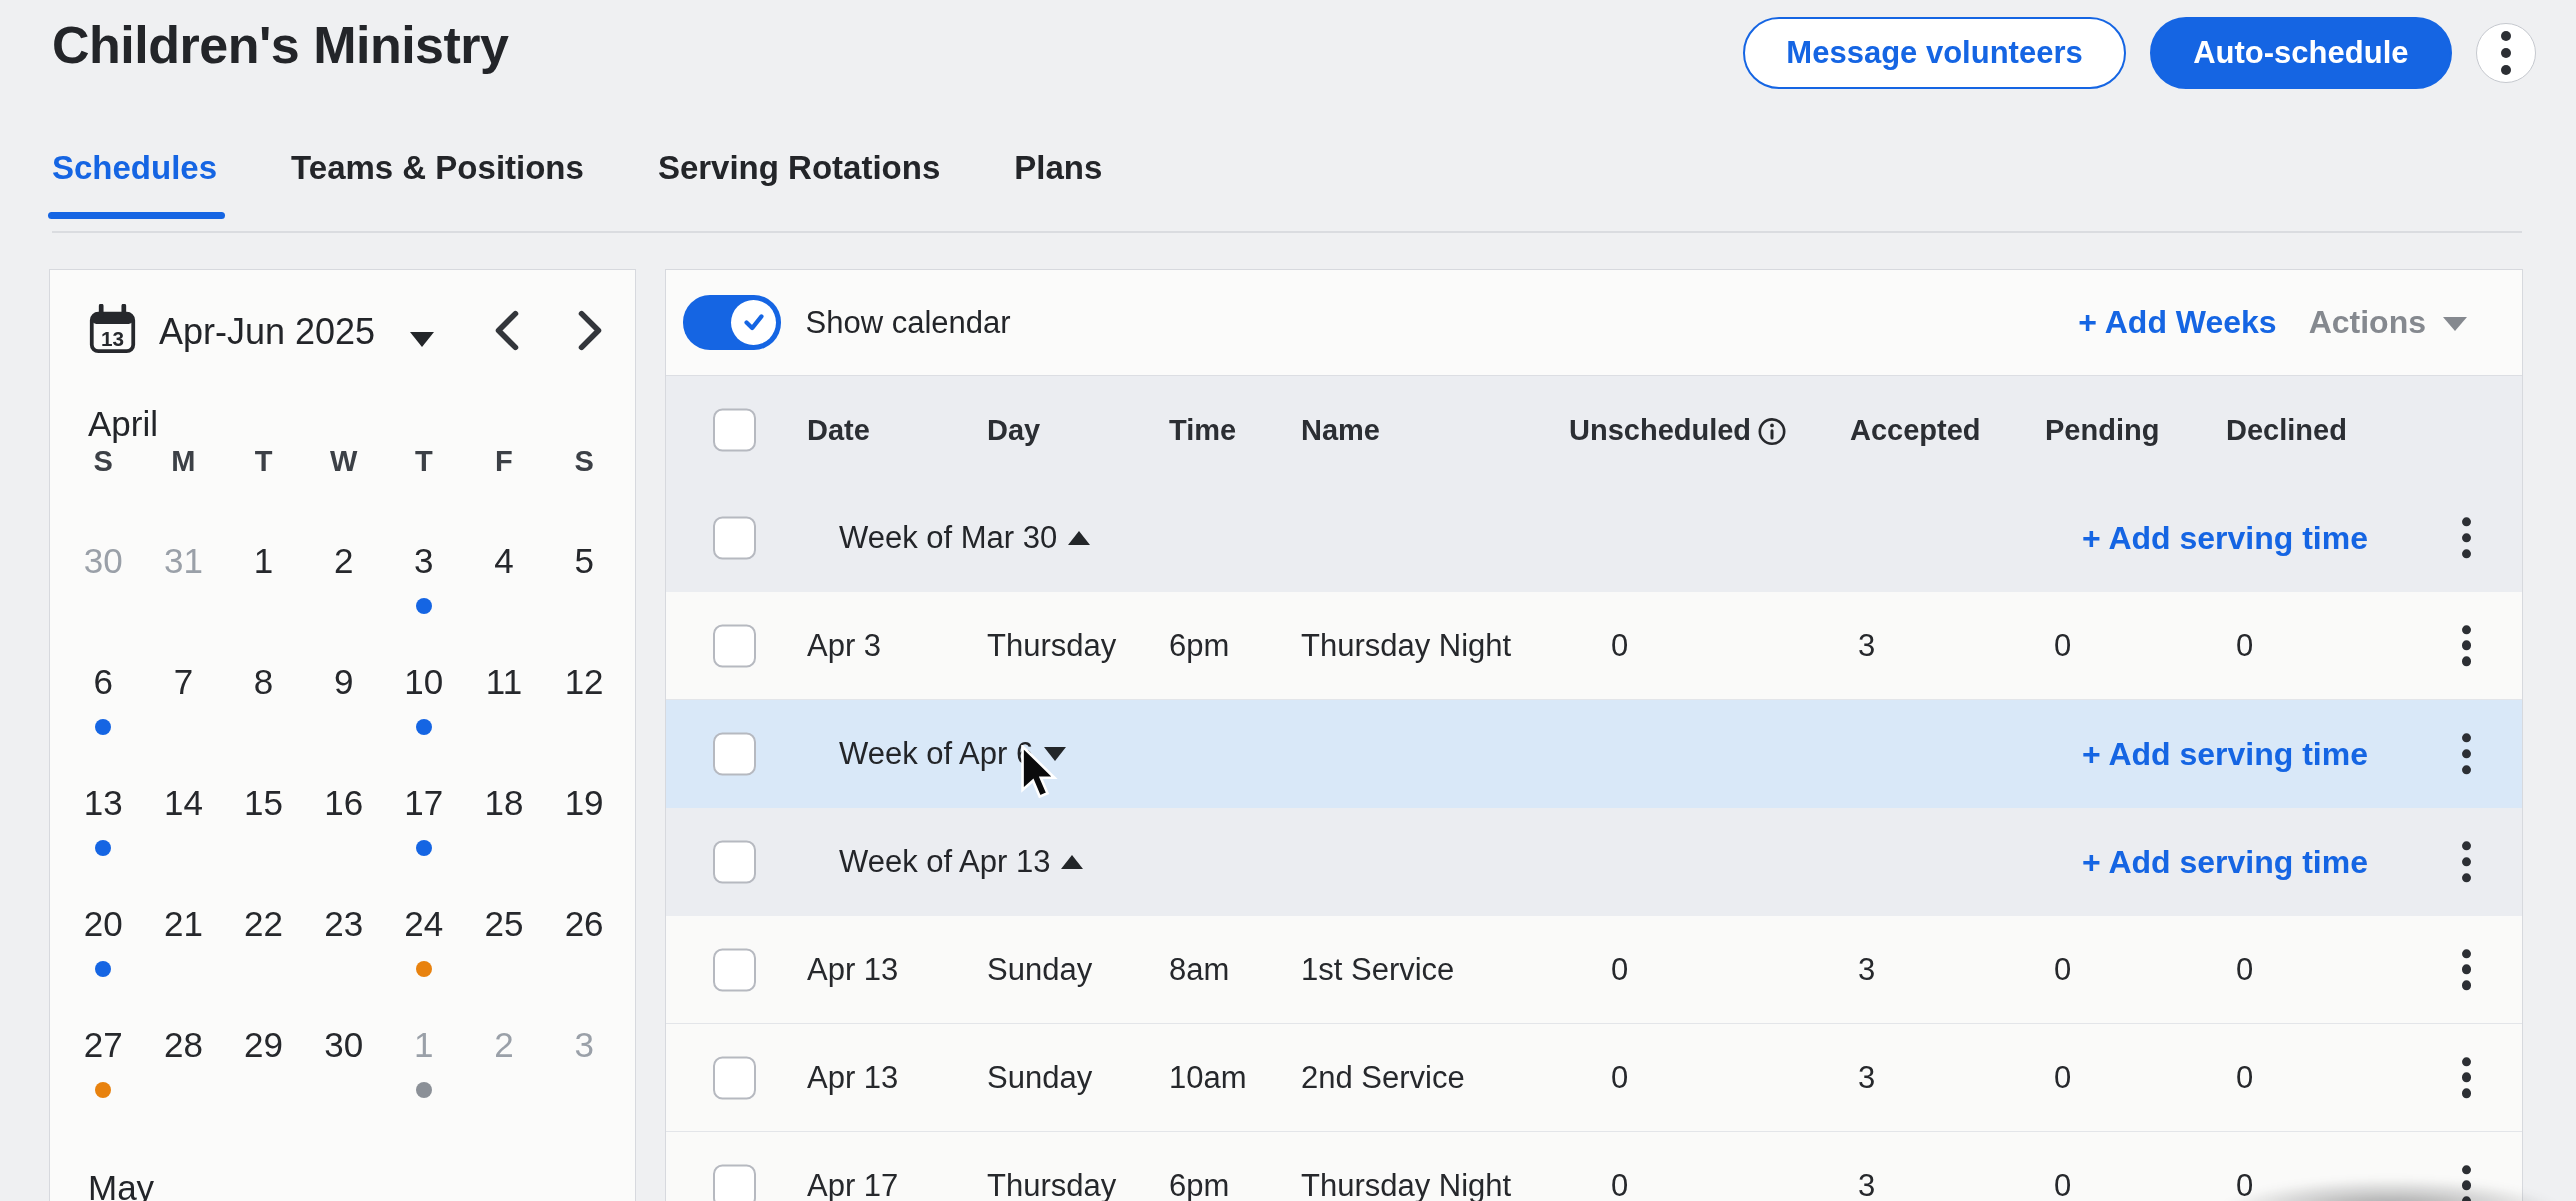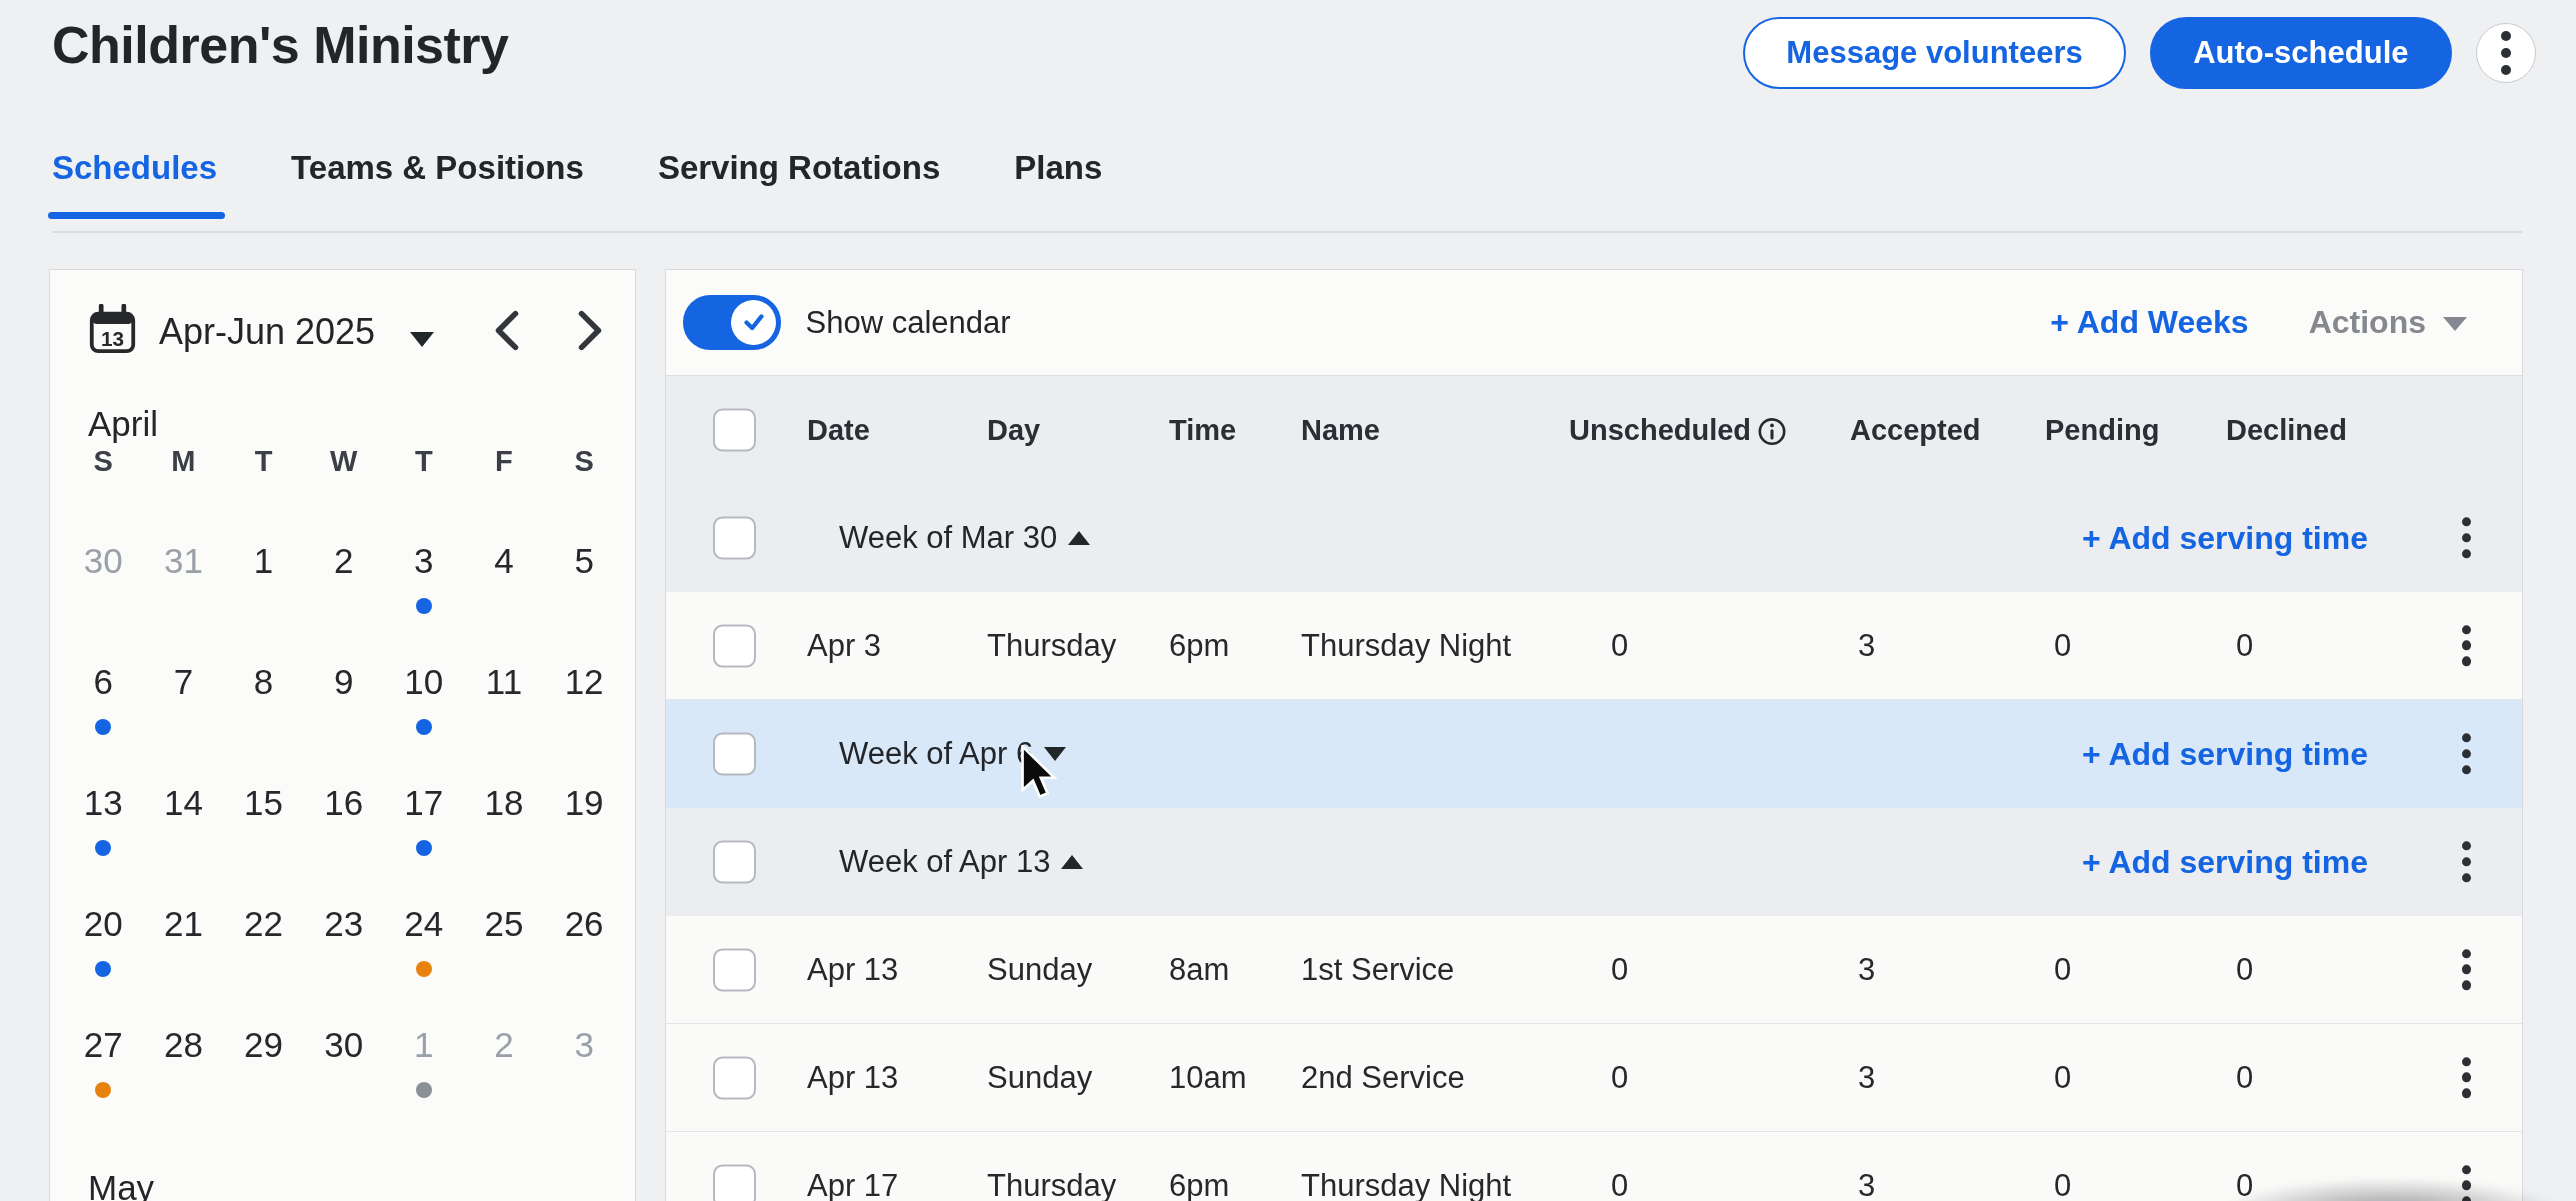--- a/index.html
+++ b/index.html
@@ -61,21 +61,21 @@
   .cal-num.muted{color:var(--muted);}
   .cal-dot{width:16px;height:16px;border-radius:50%;margin:13.2px auto 0;background:transparent;}
   .dot-blue{background:#1565e3;}
   .dot-orange{background:#e8820e;}
   .dot-gray{background:#8b9097;}
   
   .toolbar{position:absolute;left:0;top:0;width:100%;height:106px;display:flex;align-items:center;padding:0 55px 0 17px;border-bottom:0.9px solid #dcdee3;background:var(--card-bg);text-align:center;}
   .toggle{width:98px;height:55px;border-radius:27px;background:var(--blue);position:relative;flex:none;}
   .toggle .knob{position:absolute;right:4.7px;top:4.7px;width:45px;height:45px;border-radius:50%;background:#fff;display:flex;align-items:center;justify-content:center;}
   .toggle-label{margin-left:24.5px;font-size:31px;color:var(--ink-strong);}
-  .toolbar-right{margin-left:auto;display:flex;align-items:center;gap:60px;}
+  .toolbar-right{margin-left:auto;display:flex;align-items:center;gap:32px;}
   .add-weeks{font-size:32px;font-weight:700;color:var(--blue);}
   .actions{display:flex;align-items:center;gap:17px;font-size:32px;font-weight:600;color:#85898f;}
   .actions-caret{width:0;height:0;border-left:12.3px solid transparent;border-right:12.3px solid transparent;border-top:14px solid #85898f;margin-top:3.8px;}
   
   .thead{position:absolute;left:0;top:106px;width:100%;height:108px;background:var(--gray-row);}
   .checkbox{position:absolute;left:47px;top:50%;transform:translateY(-50%);width:43px;height:43px;border-radius:9.4px;border:2.8px solid #b6b9c0;background:#fff;}
   .hcol{position:absolute;top:50%;transform:translateY(-50%);font-size:29px;font-weight:700;color:#2b2e33;white-space:nowrap;}
   .h-date{left:141px;}.h-day{left:321px;}.h-time{left:503px;}.h-name{left:635px;}
   .h-uns{left:903px;display:flex;align-items:flex-end;gap:5.7px;}
   .h-acc{left:1184px;}.h-pen{left:1379px;}.h-dec{left:1560px;}

